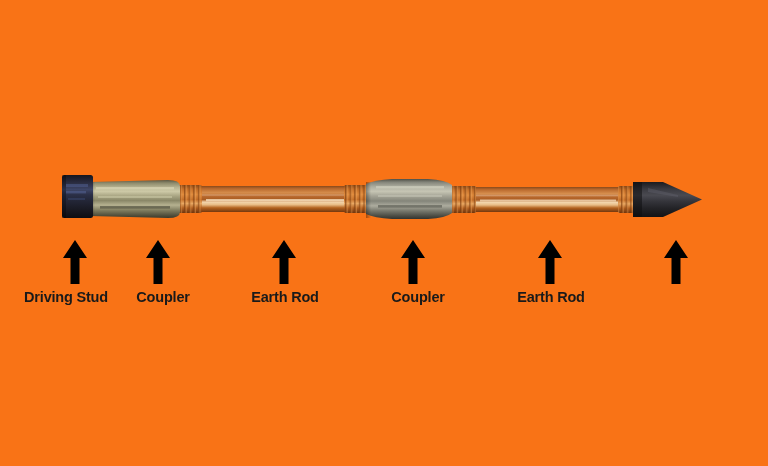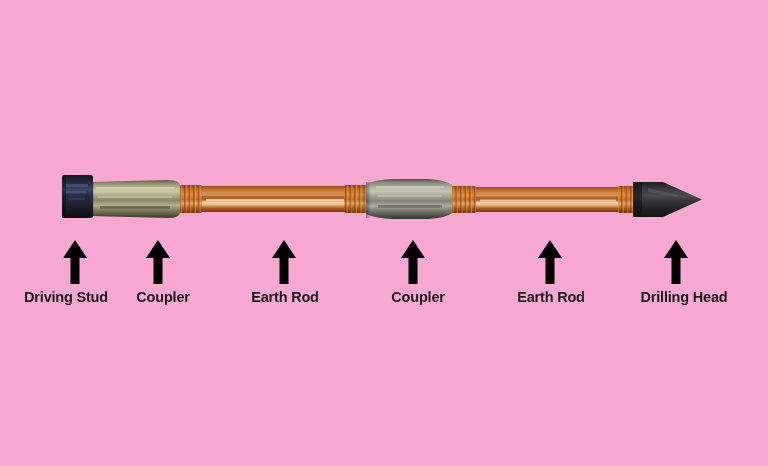--- a/index.html
+++ b/index.html
@@ -15,21 +15,21 @@
     overflow: hidden;
     font-family: "Liberation Sans", sans-serif;
   }
 
   #diagram-root {
     position: absolute;
     left: 0;
     top: 0;
     width: 768px;
     height: 466px;
-    background: #f9a8d4;
+    background: #f97316;
   }
 
   
   #assembly {
     position: absolute;
     left: 0;
     top: 0;
     width: 768px;
     height: 240px;
   }
@@ -239,15 +239,14 @@
   <div class="callout-label" style="left:66px;">Driving Stud</div>
 
   <div class="callout-label" style="left:163px;">Coupler</div>
 
   <div class="callout-label" style="left:285px;">Earth Rod</div>
 
   <div class="callout-label" style="left:418px;">Coupler</div>
 
   <div class="callout-label" style="left:551px;">Earth Rod</div>
 
-  <div class="callout-label" style="left:684px;">Drilling Head</div>
 
 </div>
 
 </body></html>

